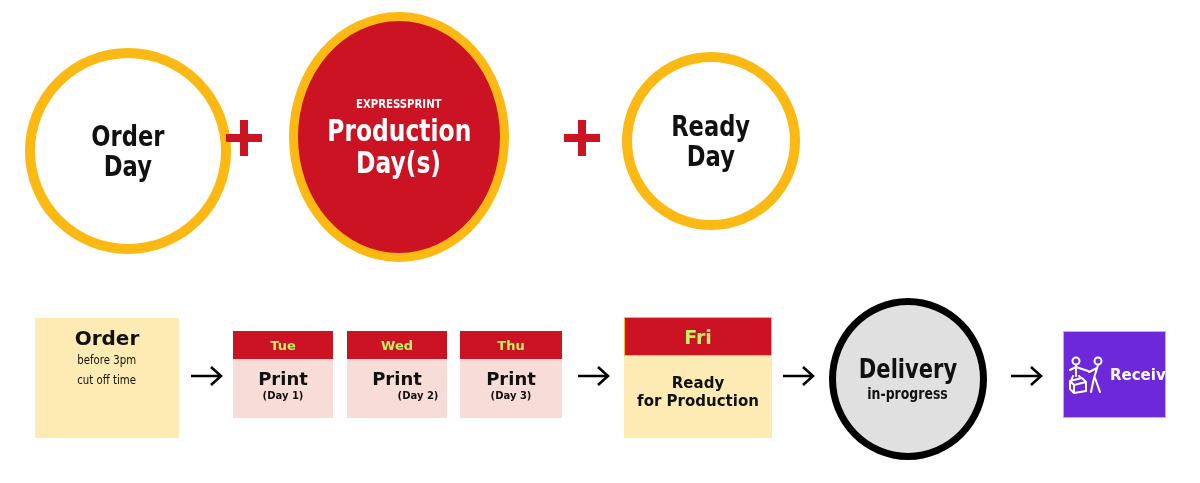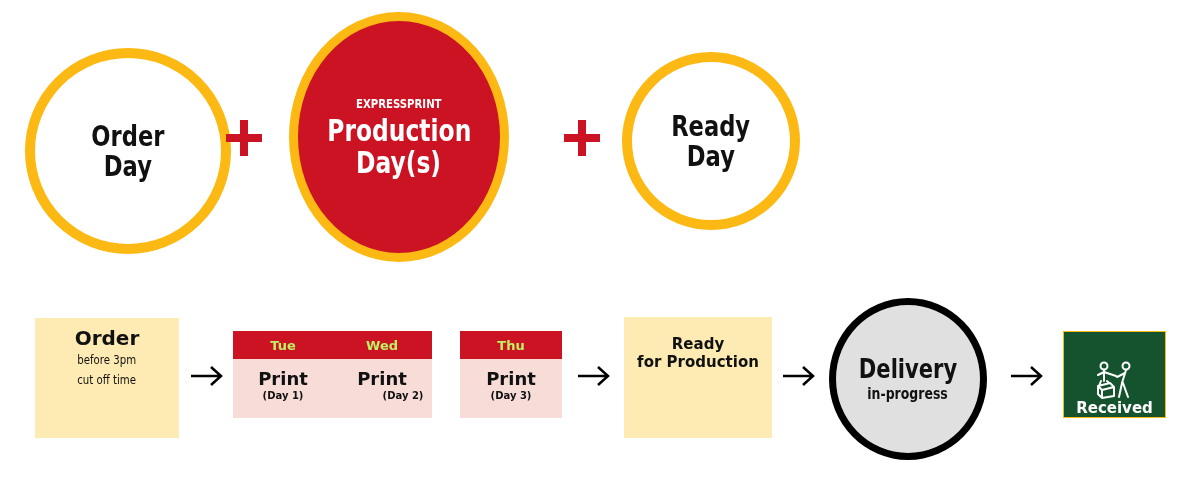--- a/index.html
+++ b/index.html
@@ -59,21 +59,21 @@
 <div class="daybox" style="left:233px; top:331px; width:100px; height:87px; background:#f8dcd7;">
   <div class="dayhead" style="height:28px; background:#cc1323;">
     <span style="font-size:13px;">Tue</span>
   </div>
   <div class="daybody" style="padding-top:10px;">
     <span style="font-weight:bold; font-size:18px; line-height:20px;">Print</span>
     <span style="font-weight:bold; font-size:10px; line-height:13px;">(Day 1)</span>
   </div>
 </div>
 
-<div class="daybox" style="left:332px; top:331px; width:100px; height:87px; background:#f8dcd7;">
+<div class="daybox" style="left:347px; top:331px; width:100px; height:87px; background:#f8dcd7;">
   <div class="dayhead" style="height:28px; background:#cc1323;">
     <span style="font-size:13px;">Wed</span>
   </div>
   <div class="daybody" style="padding-top:10px;">
     <span style="font-weight:bold; font-size:18px; line-height:20px;">Print</span>
     <span style="font-weight:bold; font-size:10px; line-height:13px;padding-left:42px;">(Day 2)</span>
   </div>
 </div>
 
 <div class="daybox" style="left:460px; top:331px; width:102px; height:87px; background:#f8dcd7;">
@@ -86,20 +86,23 @@
   </div>
 </div>
 
 <div class="arrow" style="left:577px; top:365px;">
   <svg width="34" height="22" viewBox="0 0 34 22">
       <path d="M1 11 H31 M21 2 L31 11 L21 20" stroke="#000" stroke-width="2.5" fill="none"></path>
     </svg>
 </div>
 
 <div class="daybox" style="left:624px; top:317px; width:148px; height:121px; background:#fdebb3;">
+  <div class="dayhead" style="height:39px; background:#cc1323; border:1px solid #fdb913; box-sizing:border-box;">
+    <span style="font-size:19px;">Fri</span>
+  </div>
   <div class="daybody" style="padding-top:18px;">
     <span style="font-weight:bold; font-size:15px; line-height:18px;">Ready</span>
     <span style="font-weight:bold; font-size:15px; line-height:18px;">for Production</span>
   </div>
 </div>
 
 <div class="arrow" style="left:782px; top:365px;">
   <svg width="34" height="22" viewBox="0 0 34 22">
       <path d="M1 11 H31 M21 2 L31 11 L21 20" stroke="#000" stroke-width="2.5" fill="none"></path>
     </svg>
@@ -109,22 +112,22 @@
   <span class="cond" style="font-size:27px; line-height:30px;">Delivery</span>
   <span class="cond" style="font-size:16px; line-height:20px;">in-progress</span>
 </div>
 
 <div class="arrow" style="left:1010px; top:365px;">
   <svg width="34" height="22" viewBox="0 0 34 22">
       <path d="M1 11 H31 M21 2 L31 11 L21 20" stroke="#000" stroke-width="2.5" fill="none"></path>
     </svg>
 </div>
 
-<div class="daybox" style="left:1063px; top:331px; width:103px; height:87px; background:#14532d; border:1px solid #fdb913; color:#fff;
-            display:flex; flex-direction:column; align-items:center; justify-content:flex-end;">
+<div class="daybox" style="left:1063px; top:331px; width:103px; height:87px; background:#6d28d9; border:1px solid #fdb913; color:#fff;
+            display:flex; flex-direction:row; align-items:center; justify-content:space-between;">
   <span style="display:block; width:46px; height:38px;">
     <svg width="46" height="38" viewBox="0 0 46 38" fill="none" stroke="#fff" stroke-width="2" stroke-linecap="round" stroke-linejoin="round">
       <circle cx="12" cy="5" r="3.5"></circle>
       <path d="M12 9 V20 M6 14 L12 11 L24 15"></path>
       <path d="M9 20 L7 25 M15 20 L17 22"></path>
       <circle cx="34" cy="5" r="3.5"></circle>
       <path d="M34 9 L30 22 M33 12 L25 16"></path>
       <path d="M30 22 L27 36 M31 22 L36 36"></path>
       <path d="M6 25 L18 22 L22 26 L22 35 L10 37 L6 33 Z M6 25 L10 29 L22 26 M10 29 V37"></path>
     </svg>

